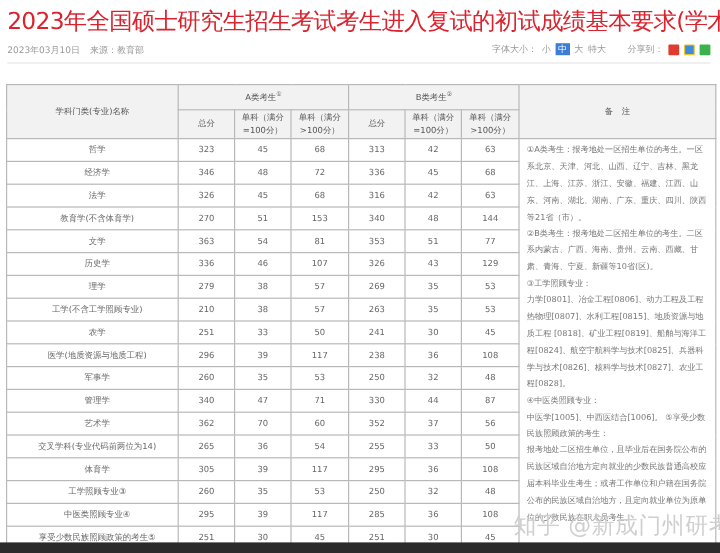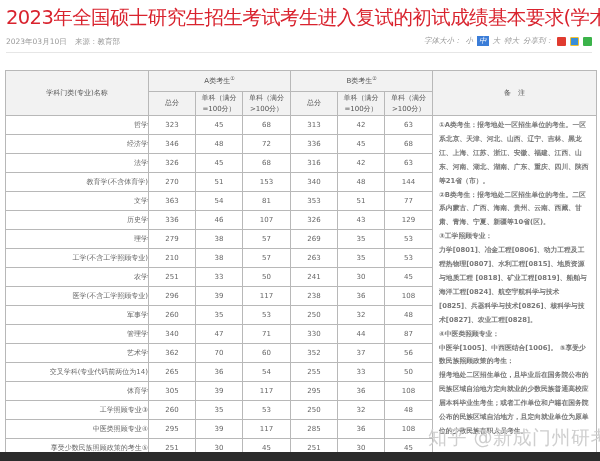--- a/index.html
+++ b/index.html
@@ -1,54 +1,54 @@
 <!DOCTYPE html>
 <html><head>
 <meta charset="utf-8">
 <style>
   * { box-sizing: border-box; margin: 0; padding: 0; }
   html, body { width: 600px; height: 461px; overflow: hidden; background: #ffffff; }
   body { font-family: "DejaVu Sans", "Liberation Sans", sans-serif; color: #555; position: relative; }
   .title { position: absolute; left: 6px; top: 4px; font-size: 19.5px; color: #d9232e; letter-spacing: -0.6px; white-space: nowrap; font-weight: normal; }
   .meta { position: absolute; left: 6px; top: 37px; font-size: 7.5px; color: #999; }
   .meta span { margin-right: 6px; }
-  .tools { position: absolute; right: 8px; top: 36px; font-size: 7.5px; color: #999; display: flex; align-items: center; gap: 4px; font-style: italic; }
+  .tools { position: absolute; right: 8px; top: 36px; font-size: 7.5px; color: #999; display: flex; align-items: center; gap: 4px; }
   .fs-opt { cursor: pointer; }
   .fs-active { background: #3b7dd8; color: #fff; padding: 0 2px; }
   .share-icon { width: 9px; height: 9px; display: inline-block; border-radius: 1px; }
   .divider { position: absolute; left: 6px; right: 8px; top: 52px; height: 1px; background: #e6e6e6; }
   .tbl-wrap { position: absolute; left: 5px; top: 70px; width: 591px; }
   table { border-collapse: collapse; width: 591px; table-layout: fixed; font-size: 7px; color: #666; }
   td, th { border: 1px solid #b8b8b8; font-weight: normal; }
   thead th { background: #f2f2f2; text-align: center; color: #555; }
   .h1 { height: 21px; }
   .h2 { height: 24px; line-height: 1.5; }
   tbody td { height: 19px; text-align: center; }
-  tbody td.name { text-align: right; padding-left: 8px; }
-  td.note { vertical-align: top; text-align: left; padding: 3px 5px 0 6px; line-height: 13.9px; font-size: 6.8px; color: #777; font-weight: bold; }
+  tbody td.name { text-align: center; padding-left: 8px; }
+  td.note { vertical-align: top; text-align: left; padding: 3px 5px 0 6px; line-height: 13.9px; font-size: 6.8px; color: #777; }
   .note p { margin: 0; }
   .footer-row td { height: 21px; text-align: center; font-size: 6.8px; color: #777; }
   .watermark { position: absolute; left: 428px; top: 425px; font-size: 19px; color: #cfcfcf; letter-spacing: 0.5px; white-space: nowrap; }
   .bottom-bar { position: absolute; left: 0; top: 452px; width: 600px; height: 9px; background: #2b2b2b; }
   sup { font-size: 5px; }
 </style>
 </head>
 <body>
 
 <div class="title">2023年全国硕士研究生招生考试考生进入复试的初试成绩基本要求(学术学位类)</div>
 <div class="meta">
   <span>2023年03月10日</span>
   <span>来源：教育部</span>
 </div>
 <div class="tools">
   <span>字体大小：</span>
   <span class="fs-opt">小</span>
   <span class="fs-opt fs-active">中</span>
   <span class="fs-opt">大</span>
-  <span class="fs-opt" style="">特大</span>
+  <span class="fs-opt" style="margin-right:14px">特大</span>
   <span>分享到：</span>
   <span class="share-icon" style="background:#e03b2f"></span>
   <span class="share-icon" style="background:#3a8ed8;border:1px solid #f2c230"></span>
   <span class="share-icon" style="background:#3bb34a"></span>
 </div>
 <div class="divider"></div>
 
 <div class="tbl-wrap">
 <table>
   <colgroup>
@@ -162,21 +162,21 @@
         <tr>
           <td class="name">农学</td>
           <td>251</td>
           <td>33</td>
           <td>50</td>
           <td>241</td>
           <td>30</td>
           <td>45</td>
         </tr>
         <tr>
-          <td class="name">医学(不含工学照顾专业)</td>
+          <td class="name">医学(地质资源与地质工程)</td>
           <td>296</td>
           <td>39</td>
           <td>117</td>
           <td>238</td>
           <td>36</td>
           <td>108</td>
         </tr>
         <tr>
           <td class="name">军事学</td>
           <td>260</td>

